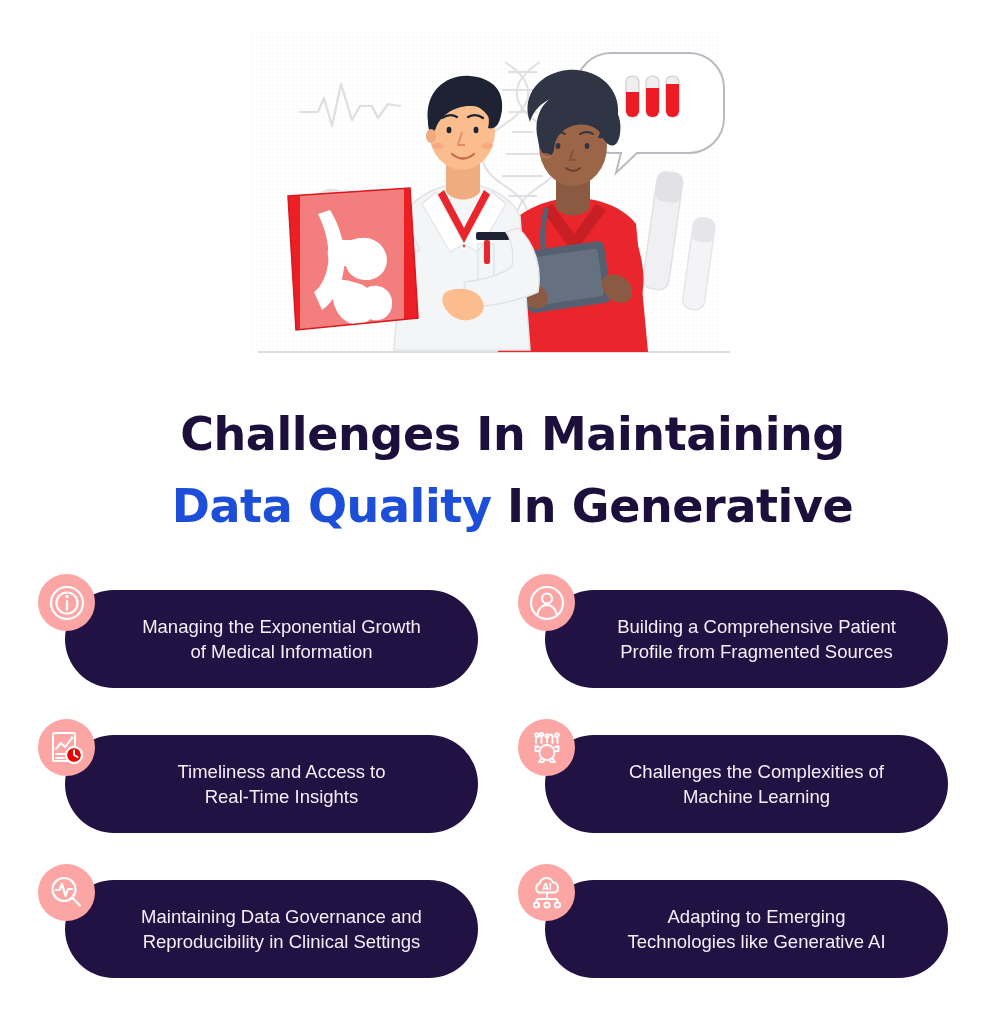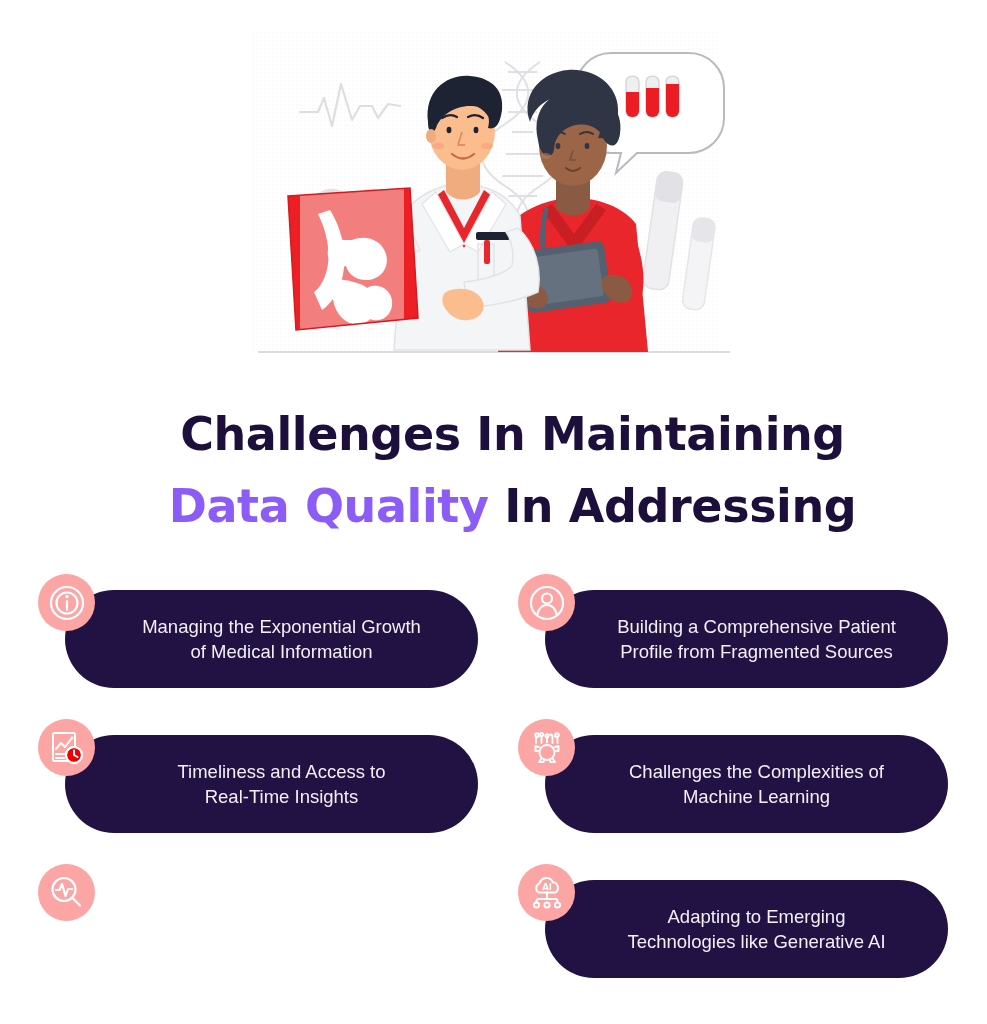--- a/index.html
+++ b/index.html
@@ -24,21 +24,21 @@
   }
   .title-line{
     font-family:"DejaVu Sans","Liberation Sans",sans-serif;
     font-weight:700;
     font-size:46px;
     line-height:72px;
     letter-spacing:-0.4px;
     color:#1d0f3c;
     white-space:nowrap;
   }
-  .title-accent{color:#8b5cf6;}
+  .title-accent{color:#1d4ed8;}
 
   
   .cards{position:absolute;left:0;top:577px;width:987px;height:400px;}
   .card-row{position:absolute;left:0;width:987px;height:98px;}
   .row-1{top:13px;}
   .row-2{top:158px;padding-left:14px;}
   .row-3{top:303px;}
 
   .card{
     position:absolute;
@@ -230,21 +230,21 @@
           <path d="M372,286 c12,-2 22,8 20,20 c-2,12 -14,18 -24,12 c-10,-6 -10,-30 4,-32 z" fill="#ffffff"></path>
           <rect x="352" y="300" width="10" height="30" fill="#ffffff" opacity="0.9"></rect>
         </g>
         <path d="M288,196 L410,188 L418,318 L296,330 Z" fill="none" stroke="#d9191d" stroke-width="1.5"></path>
       </g>
     </svg>
   </div>
 
   <div class="title-block">
     <div class="title-line">Challenges In Maintaining</div>
-    <div class="title-line"><span class="title-accent">Data Quality</span><span> In Addressing</span></div>
+    <div class="title-line"><span class="title-accent">Data Quality</span><span> In Generative</span></div>
   </div>
 
   <div class="cards">
 
     <div class="card-row row-1">
       <div class="card card-left">
         <div class="card-text">Managing the Exponential Growth
 of Medical Information</div>
       </div>
       <div class="icon-badge badge-left badge-top">
@@ -304,20 +304,24 @@
           <path d="M29.5,14 v-4 a2.5,2.5 0 0 0 -2.5,-2.5" stroke-linecap="round"></path>
           <circle cx="29" cy="6" r="1.8"></circle>
 
           <path d="M19,16 a7.5,7.5 0 0 1 7.5,7.5 a7.5,7.5 0 0 1 -7.5,7.5 a7.5,7.5 0 0 1 -7.5,-7.5 a7.5,7.5 0 0 1 7.5,-7.5 z"></path>
           <path d="M11,18 l-3.5,-1 v5 l3,0 M27,18 l3.5,-1 v5 l-3,0 M13,30 l-2,3 h4.5 l1,-2.6 M25,30 l2,3 h-4.5 l-1,-2.6" stroke-linejoin="round" stroke-linecap="round"></path>
         </svg>
       </div>
     </div>
 
     <div class="card-row row-3">
+      <div class="card card-left">
+        <div class="card-text">Maintaining Data Governance and
+Reproducibility in Clinical Settings</div>
+      </div>
       <div class="icon-badge badge-left badge-top">
         <svg width="38" height="38" viewBox="0 0 38 38" fill="none" stroke="#ffffff" stroke-width="2.2">
           <circle cx="16" cy="15.5" r="11.5"></circle>
           <polyline points="8,16 11.5,16 14,10 17.5,22 20,15 24,15" stroke-linecap="round" stroke-linejoin="round"></polyline>
           <line x1="24.5" y1="24" x2="32" y2="31.5" stroke-linecap="round"></line>
         </svg>
       </div>
 
       <div class="card card-right">
         <div class="card-text">Adapting to Emerging

